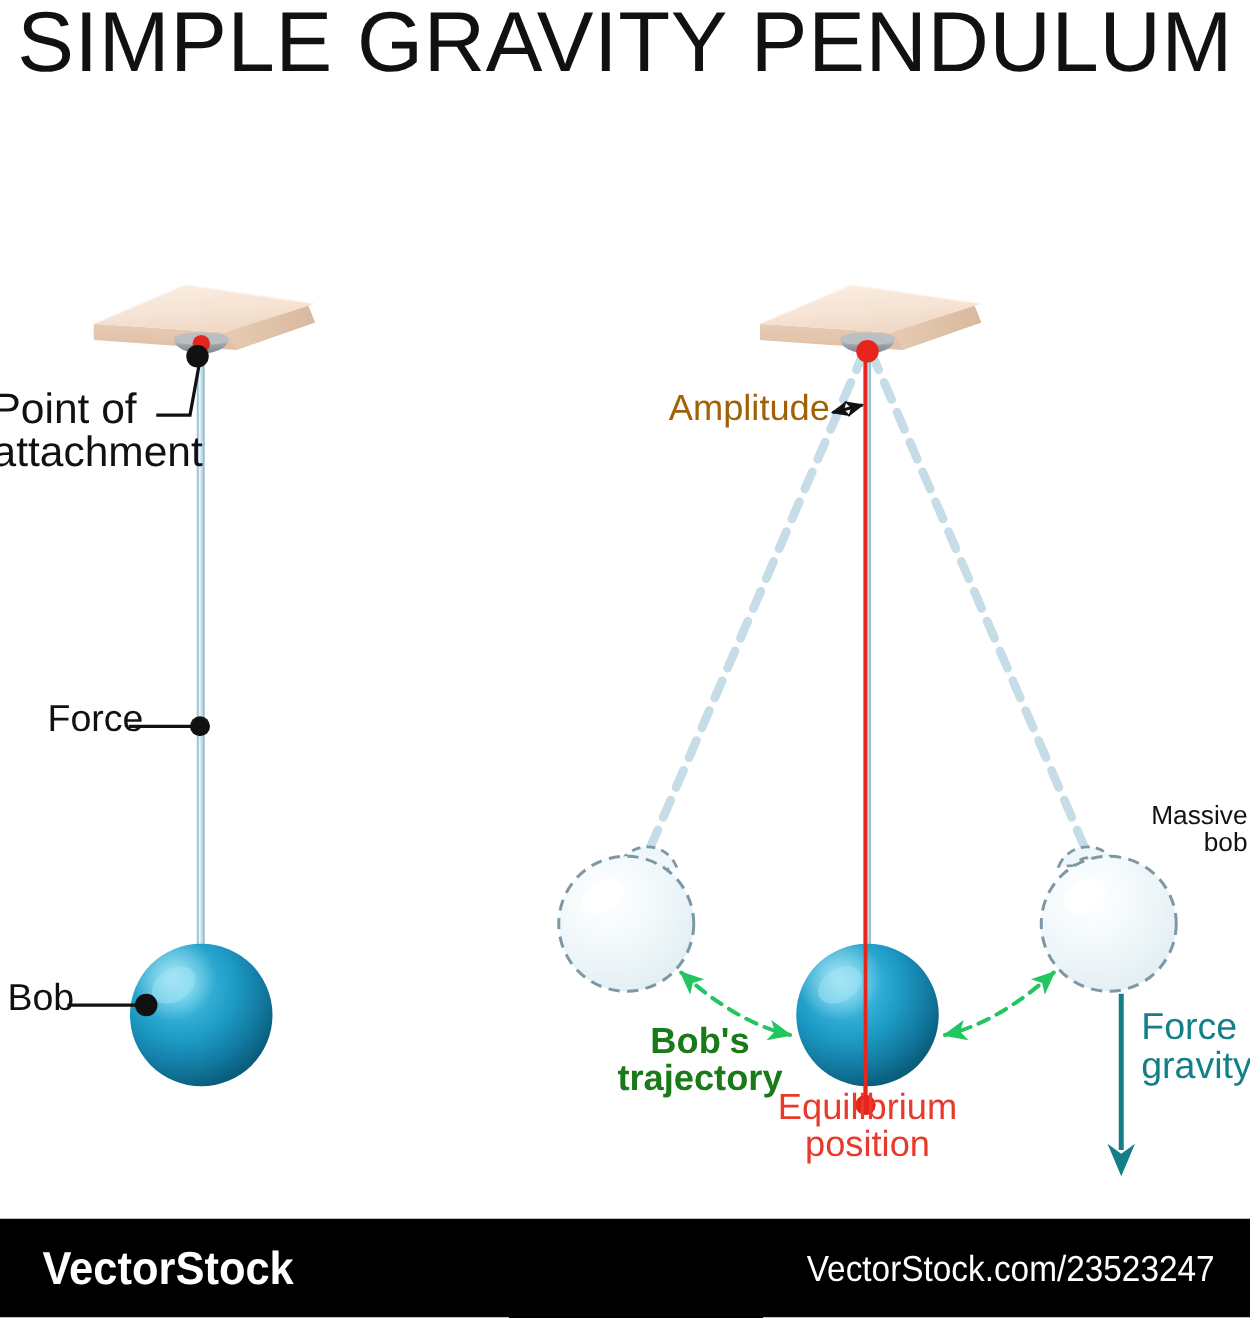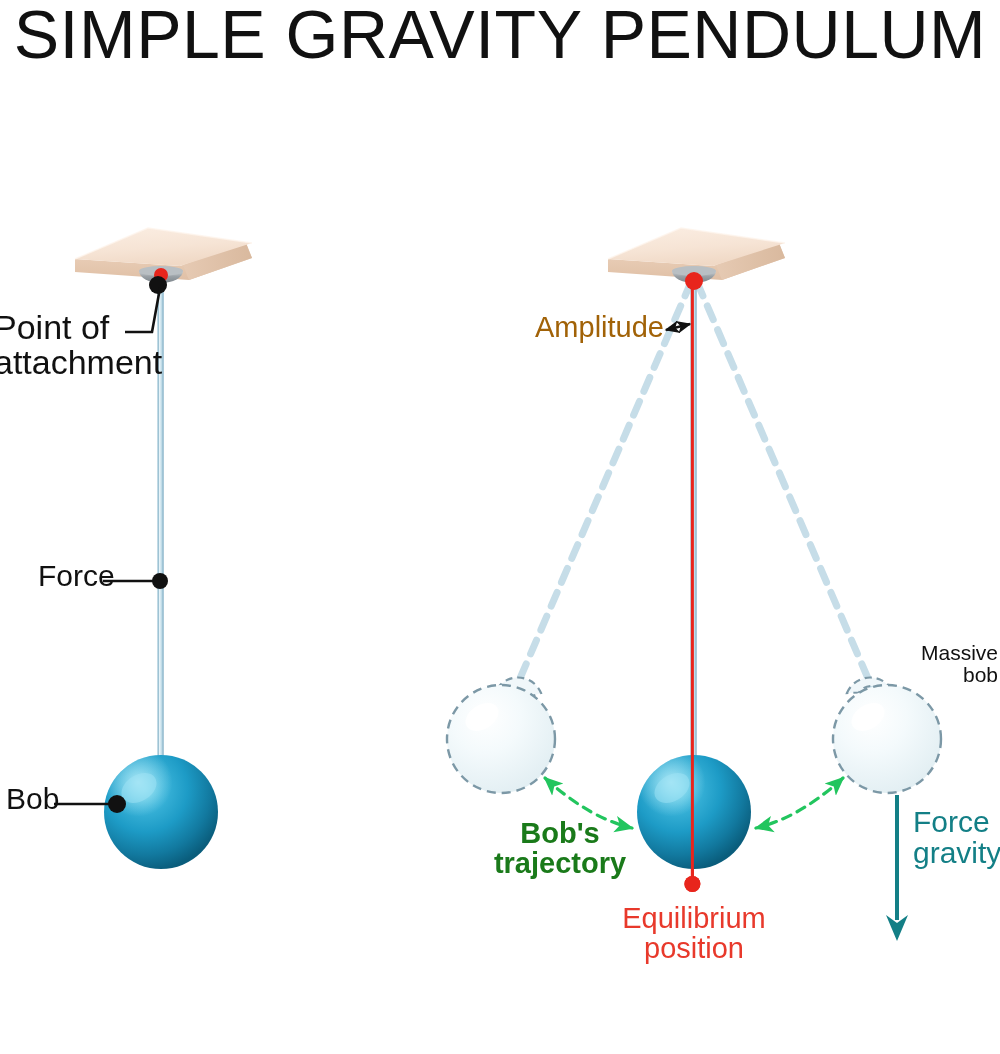--- a/index.html
+++ b/index.html
@@ -127,21 +127,21 @@
     left: 492px;
     top: 818px;
     width: 136px;
     text-align: center;
     font-size: 29px;
     color: #1a7a1a;
     font-weight: bold;
   }
   .lbl-equilibrium {
     left: 604px;
-    top: 903px;
+    top: 871px;
     width: 180px;
     text-align: center;
     font-size: 29px;
     color: #e8392b;
   }
 </style>
 </head>
 <body>
 
 <div id="stage">
@@ -351,14 +351,18 @@
 
   <div class="lbl lbl-force-gravity">Force
 gravity</div>
 
   <div class="lbl lbl-bobs-trajectory">Bob's
 trajectory</div>
 
   <div class="lbl lbl-equilibrium">Equilibrium
 position</div>
 
+  <div class="footer">
+    <div class="footer-brand">VectorStock</div>
+    <div class="footer-url">VectorStock.com/23523247</div>
+  </div>
 
 </div>
 
 </body></html>

